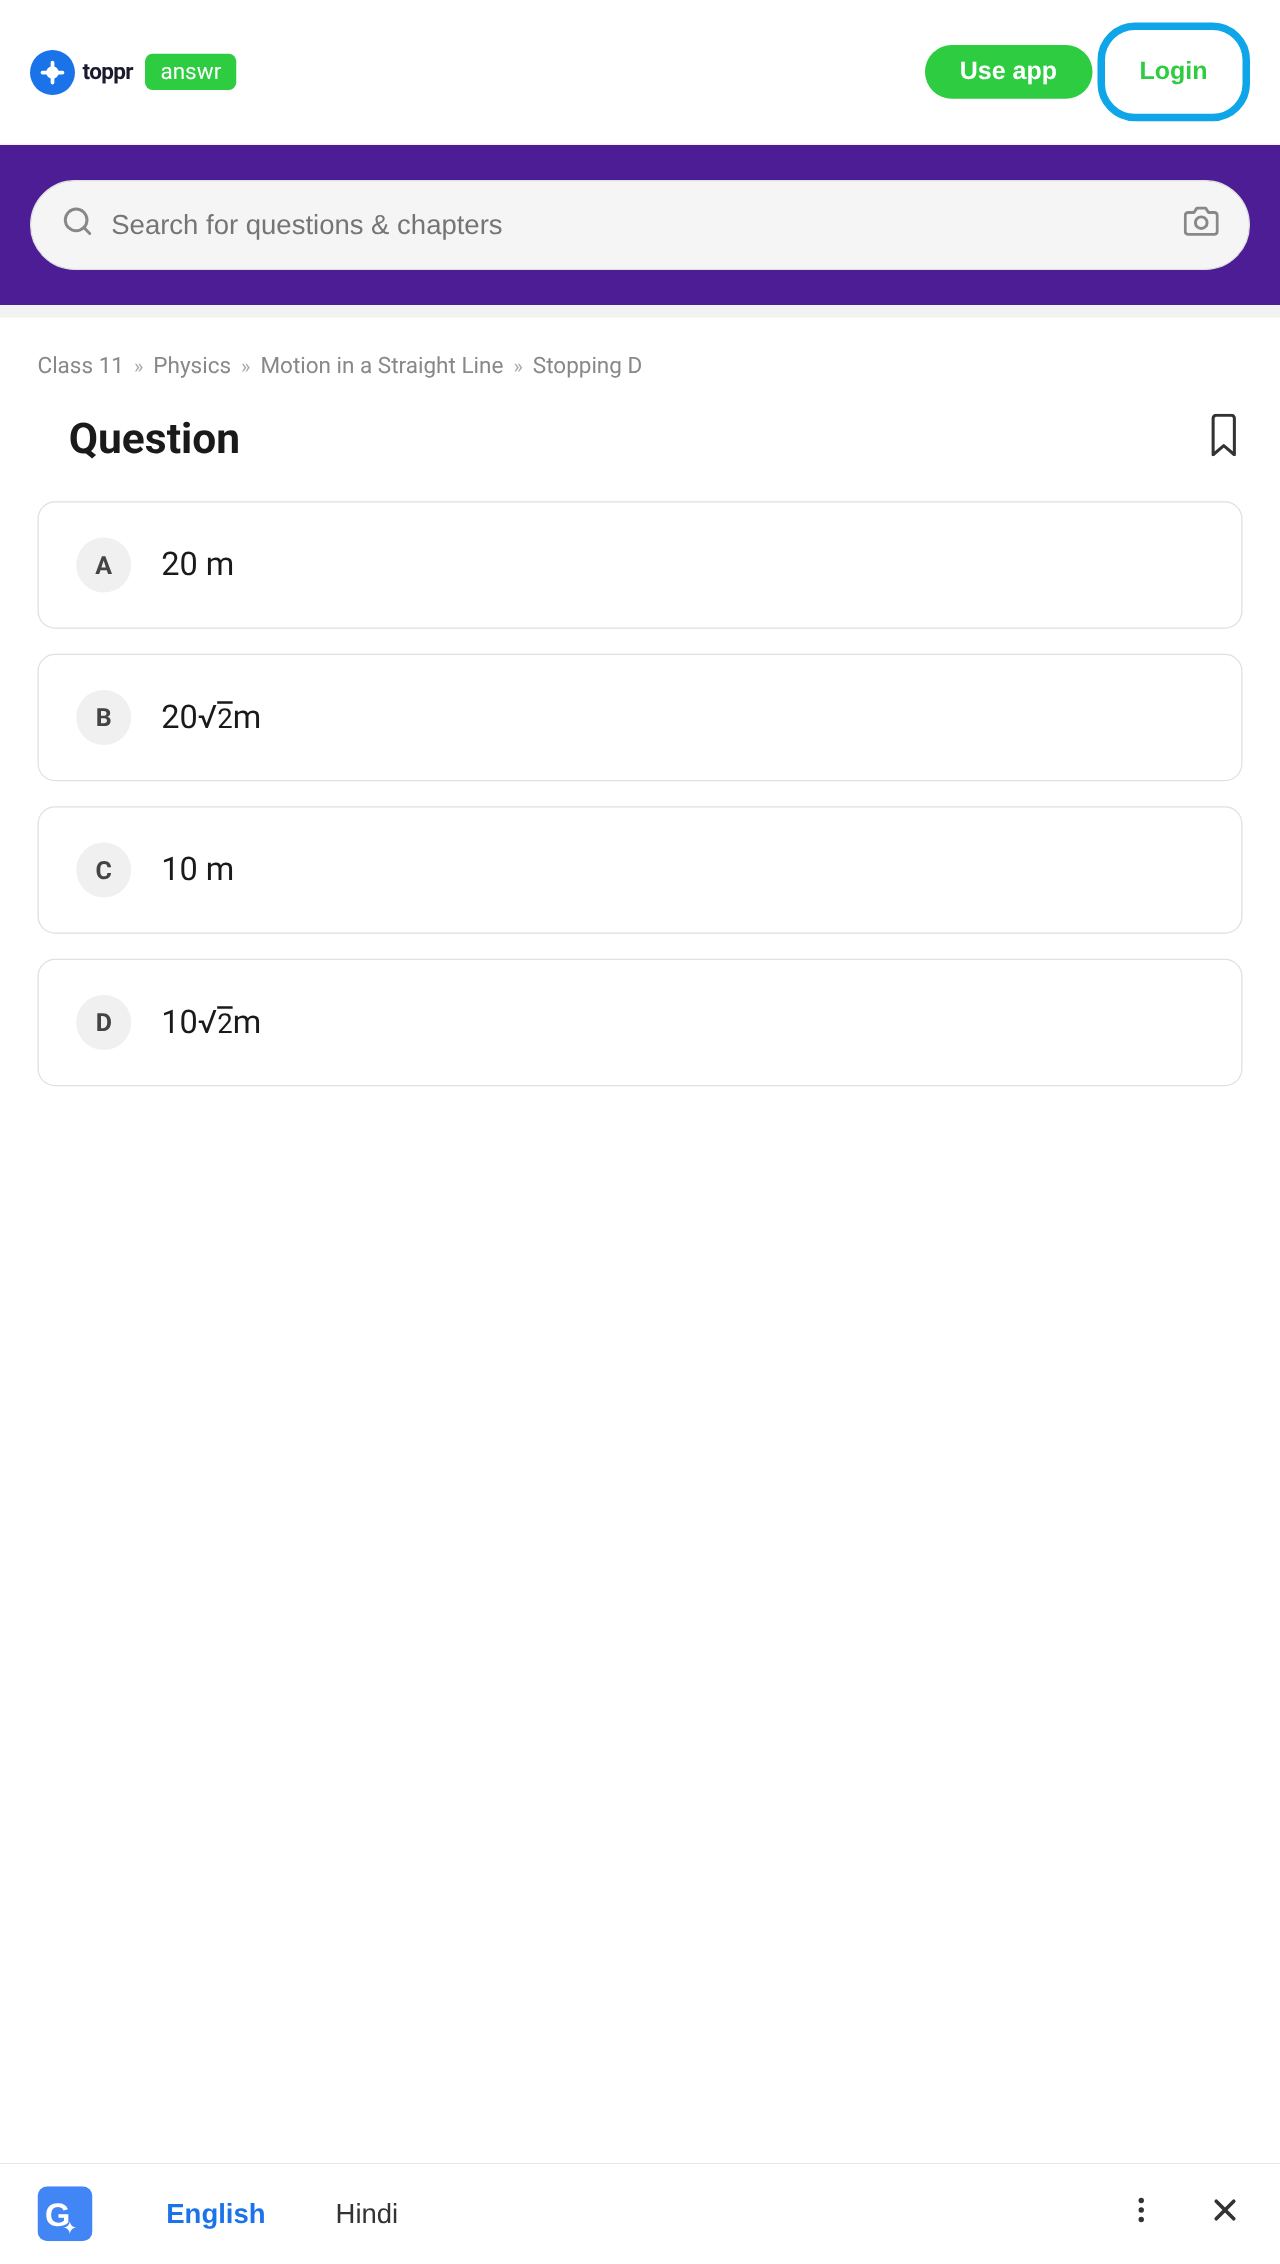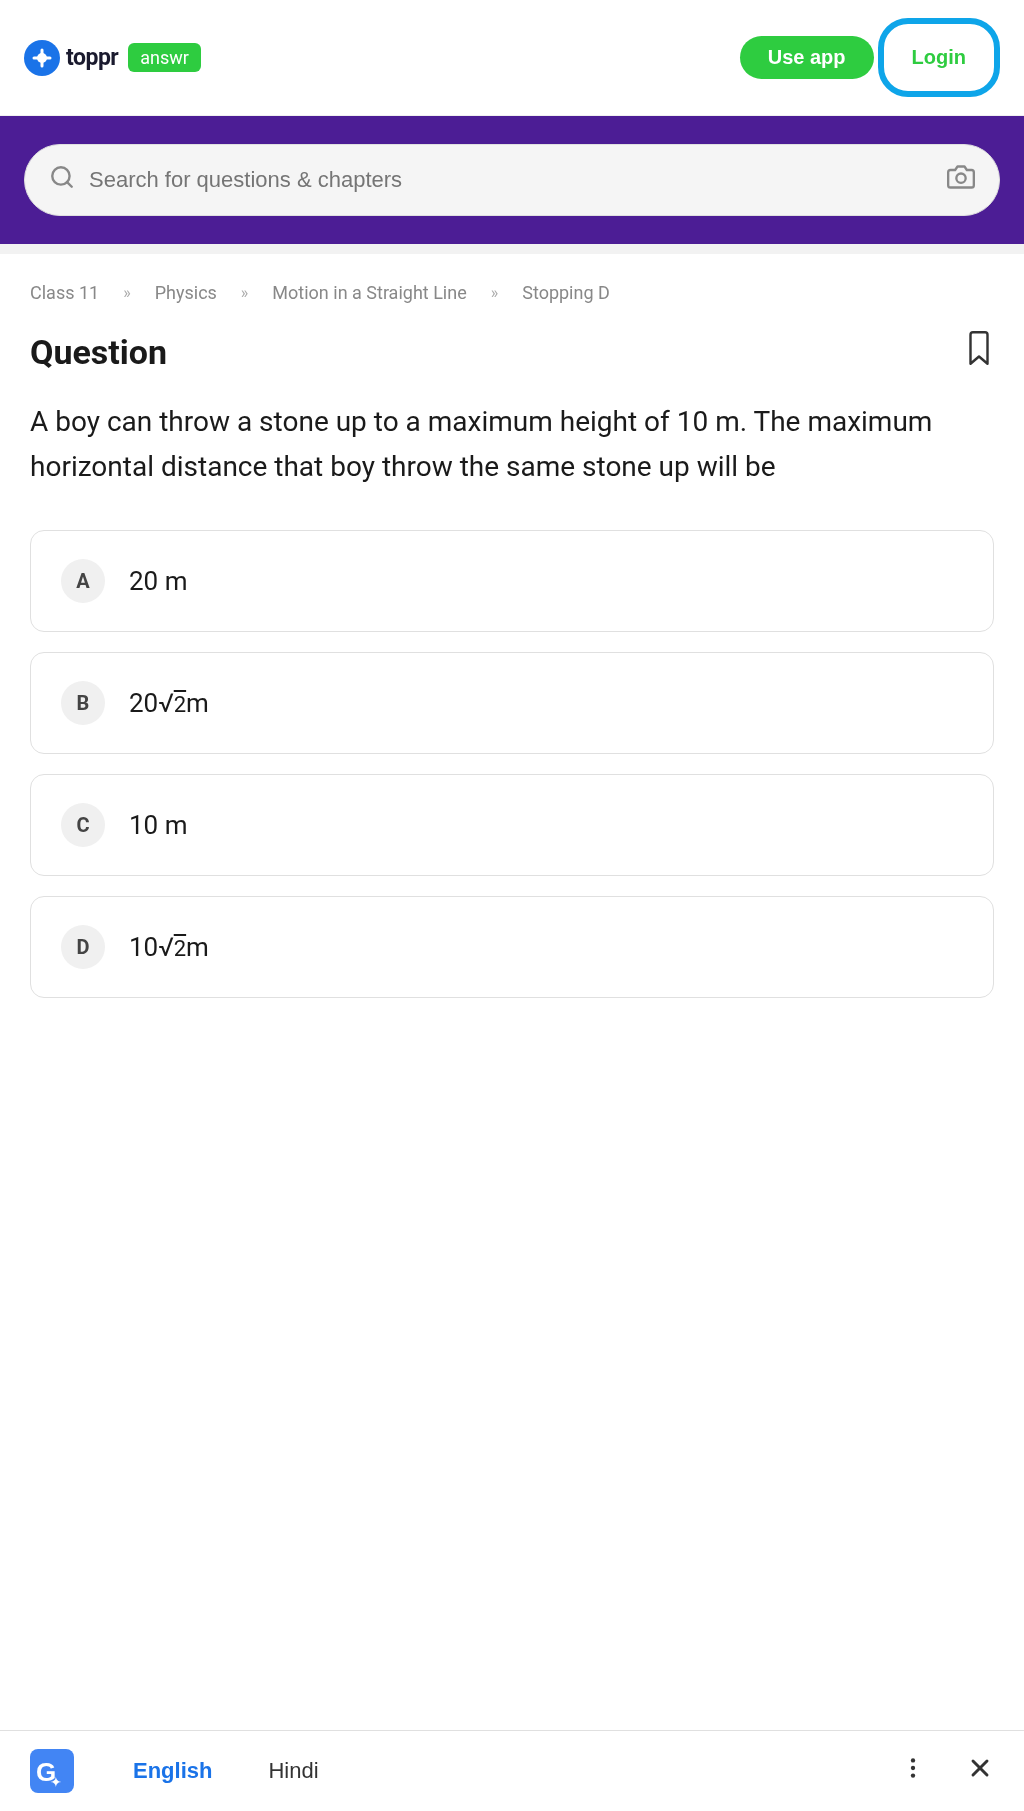--- a/index.html
+++ b/index.html
@@ -38,21 +38,21 @@
       align-items: center;
       gap: 6px;
     }
 
     .toppr-icon {
       width: 36px;
       height: 36px;
     }
 
     .toppr-text {
-      font-size: 23px;
+      font-size: 18px;
       font-weight: 700;
       color: #1a1a2e;
       letter-spacing: -0.5px;
     }
 
     .answr-badge {
       background: #2ecc40;
       color: #ffffff;
       font-size: 18px;
       font-weight: 400;
@@ -131,43 +131,43 @@
 
     
     .content {
       padding: 28px 30px;
     }
 
     
     .breadcrumb {
       display: flex;
       align-items: center;
-      gap: 24px;
+      gap: 8px;
       font-size: 18px;
       color: #888;
       margin-bottom: 28px;
       flex-wrap: wrap;
     }
 
     .breadcrumb-item {
       color: #888;
       font-size: 18px;
     }
 
     .breadcrumb-separator {
       color: #aaa;
       font-size: 16px;
     }
 
     
     .question-header {
       display: flex;
-      align-items: center;
       justify-content: space-between;
       margin-bottom: 28px;
+      margin-left: 25px;
     }
 
     .question-title {
       font-size: 34px;
       font-weight: 700;
       color: #1a1a1a;
     }
 
     .bookmark-icon {
       font-size: 30px;
@@ -333,21 +333,20 @@
 
   <div class="question-header">
     <h2 class="question-title">Question</h2>
     <span class="bookmark-icon">
       <svg width="30" height="34" viewBox="0 0 24 28" fill="none" stroke="#333" stroke-width="2" stroke-linecap="round" stroke-linejoin="round">
         <path d="M19 27L12 21L5 27V3a2 2 0 0 1 2-2h10a2 2 0 0 1 2 2z"></path>
       </svg>
     </span>
   </div>
 
-  <p class="question-text">A boy can throw a stone up to a maximum height of 10 m. The maximum horizontal distance that boy throw the same stone up will be</p>
 
   <div class="options-list">
 
     <div class="option-item">
       <div class="option-letter">A</div>
       <span class="option-text">20 m</span>
     </div>
 
     <div class="option-item">
       <div class="option-letter">B</div>

